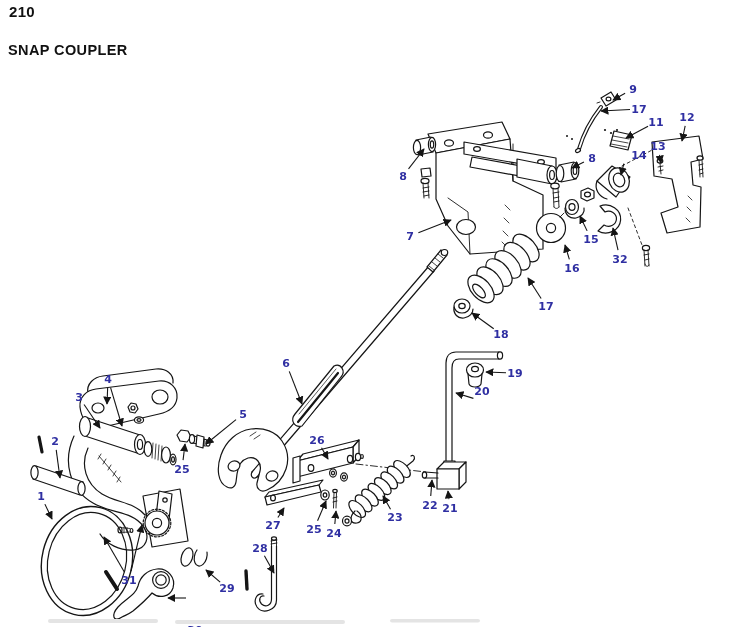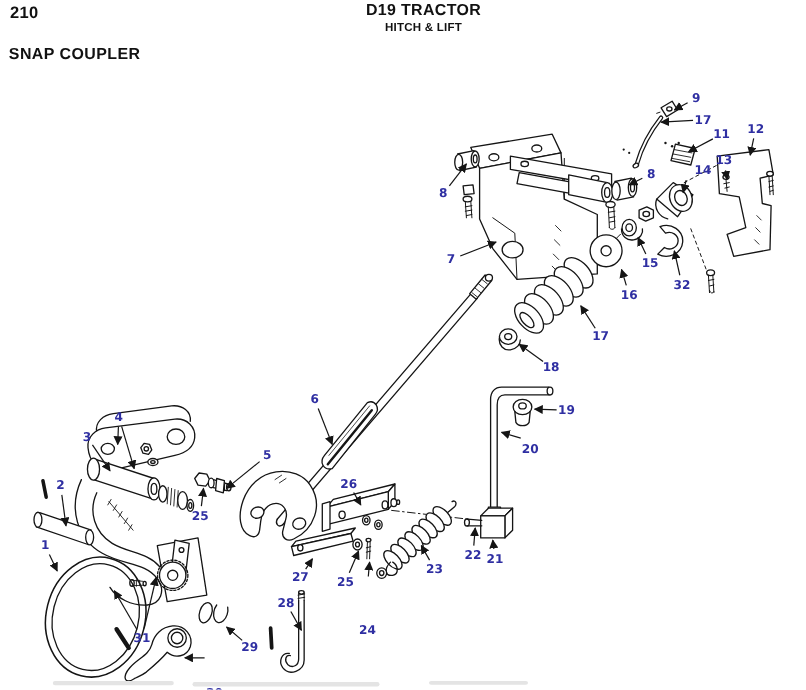--- a/index.html
+++ b/index.html
@@ -16,24 +16,20 @@
            font-family:"DejaVu Sans",sans-serif;font-size:11px;font-weight:bold;
            color:var(--callout-color,#2f2fa2);line-height:1;}
   #leaders line{stroke:var(--ink);stroke-width:1.1;}
 </style>
 </head>
 <body>
 
 <div class="page">
 
   <div class="page-number">210</div>
-  <div class="header-center">
-    <div class="doc-title">D19 TRACTOR</div>
-    <div class="doc-subtitle">HITCH &amp; LIFT</div>
-  </div>
   <div class="section-title">SNAP COUPLER</div>
 
   <svg id="drawing" viewBox="0 0 733 627" xmlns="http://www.w3.org/2000/svg" style="--ink: #151515;">
     <defs>
       <marker id="arrowhead" viewBox="0 0 10 10" refX="9" refY="5" markerWidth="7.5" markerHeight="7.5" orient="auto-start-reverse">
         <path d="M0,0 L10,5 L0,10 Z" fill="#151515"></path>
       </marker>
     </defs>
 
     <g fill="#fff" stroke="var(--ink)" stroke-width="1.2" stroke-linejoin="round" stroke-linecap="round">
@@ -388,25 +384,25 @@
       <span class="callout" style="left: 639px; top: 109px;">17</span>
       <span class="callout" style="left: 656px; top: 122px;">11</span>
       <span class="callout" style="left: 687px; top: 117px;">12</span>
       <span class="callout" style="left: 658px; top: 146px;">13</span>
       <span class="callout" style="left: 639px; top: 155px;">14</span>
       <span class="callout" style="left: 591px; top: 239px;">15</span>
       <span class="callout" style="left: 572px; top: 268px; text-align: center;">16</span>
       <span class="callout" style="left: 546px; top: 306px;">17</span>
       <span class="callout" style="left: 501px; top: 334px;">18</span>
       <span class="callout" style="left: 515px; top: 373px;">19</span>
-      <span class="callout" style="left: 482px; top: 408px; text-align: center;">20</span>
+      <span class="callout" style="left: 482px; top: 391px; text-align: center;">20</span>
       <span class="callout" style="left: 450px; top: 508px;">21</span>
       <span class="callout" style="left: 430px; top: 505px;">22</span>
       <span class="callout" style="left: 395px; top: 517px;">23</span>
-      <span class="callout" style="left: 334px; top: 533px; margin-top: 40px;">24</span>
+      <span class="callout" style="left: 334px; top: 533px;">24</span>
       <span class="callout" style="left: 314px; top: 529px;">25</span>
       <span class="callout" style="left: 182px; top: 469px;">25</span>
       <span class="callout" style="left: 317px; top: 440px;">26</span>
       <span class="callout" style="left: 273px; top: 525px;">27</span>
       <span class="callout" style="left: 260px; top: 548px;">28</span>
       <span class="callout" style="left: 227px; top: 588px;">29</span>
       <span class="callout" style="left: 195px; top: 598px; margin-top: 32px;">30</span>
       <span class="callout" style="left: 129px; top: 580px;">31</span>
       <span class="callout" style="left: 620px; top: 259px;">32</span>
     </div>

